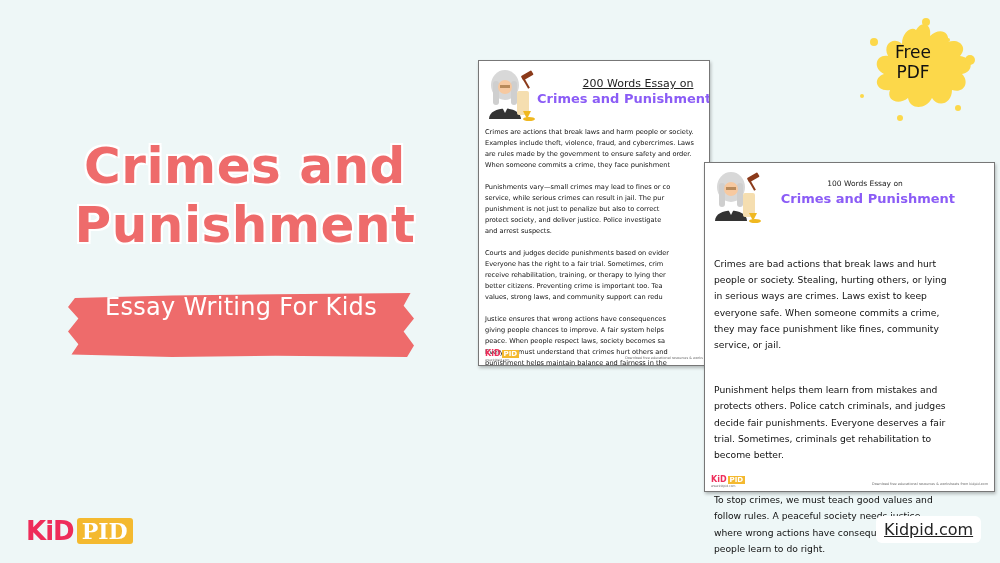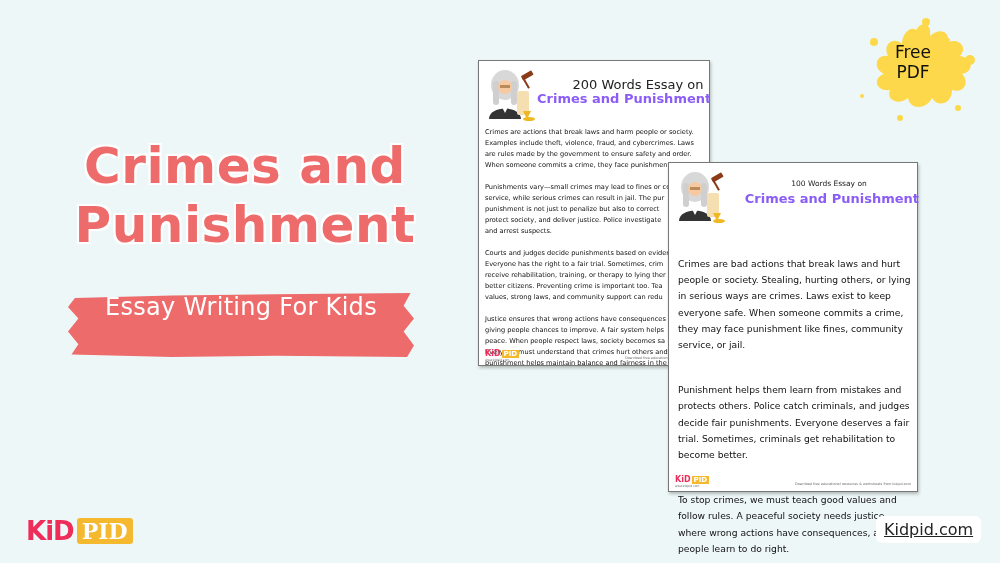--- a/index.html
+++ b/index.html
@@ -35,28 +35,28 @@
     position: absolute; left: 868px; top: 43px; width: 90px; text-align: center;
     font-size: 17px; line-height: 1.15; color: #111; font-family: "DejaVu Sans", sans-serif;
   }
 
   .page {
     position: absolute; background: #fff; border: 1px solid #777;
     box-shadow: 1px 2px 3px rgba(0,0,0,0.25);
     font-family: "DejaVu Sans", sans-serif; color: #111;
   }
   .page-back { left: 478px; top: 60px; width: 232px; height: 306px; overflow: hidden; }
-  .page-front { left: 668px; top: 162px; width: 250px; height: 330px; }
+  .page-front { left: 704px; top: 162px; width: 291px; height: 330px; }
 
   .page-header { position: relative; height: 62px; }
   .judge { position: absolute; left: 6px; top: 6px; width: 58px; height: 58px; }
   .page-sub { position: absolute; text-align: center; color: #222; }
   .page-h { position: absolute; text-align: right; color: #8b5cf6; font-weight: bold; white-space: nowrap; }
 
-  .page-back .page-sub { left: 84px; top: 16px; width: 150px; font-size: 13px; }
+  .page-back .page-sub { left: 84px; top: 16px; width: 150px; font-size: 11px; text-decoration: underline; }
   .page-back .page-h { left: 58px; top: 30px; width: 174px; font-size: 13px; }
   .page-back .body { position: absolute; left: 6px; top: 66px; width: 230px; font-size: 6.6px; line-height: 11px; white-space: nowrap; }
   .page-back .body p { margin-bottom: 11px; }
 
   .page-front .page-sub { left: 70px; top: 16px; width: 180px; font-size: 7.5px; }
   .page-front .page-h { left: 58px; top: 28px; width: 192px; font-size: 13px; }
   .page-front .body { position: absolute; left: 9px; top: 64px; width: 236px; font-size: 9.2px; line-height: 16.2px; }
   .page-front .body p { margin-bottom: 16px; margin-top: 29px; }
 
   .page-footer { position: absolute; left: 4px; right: 4px; bottom: 2px; height: 14px; }

